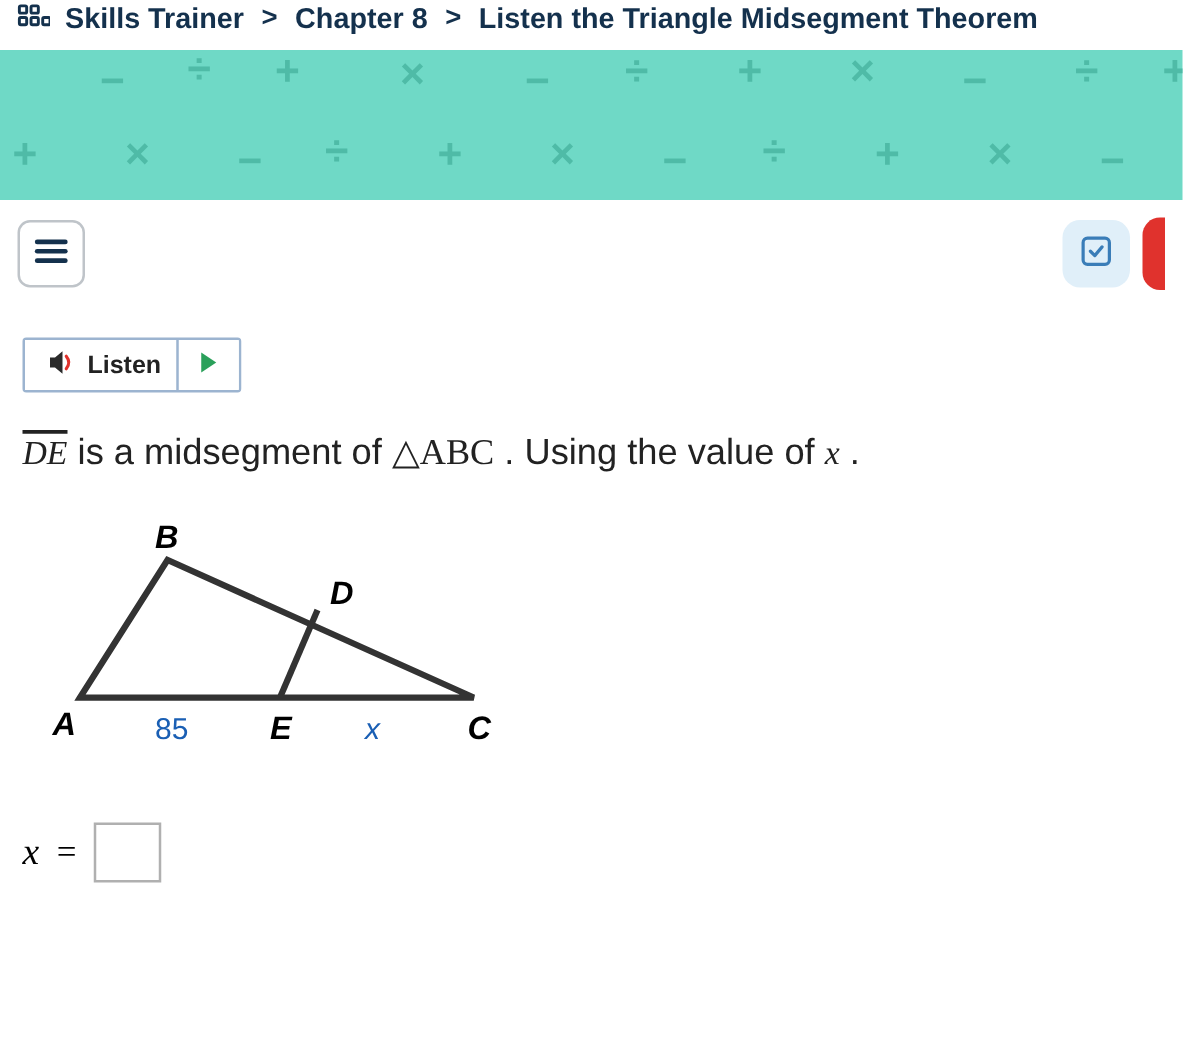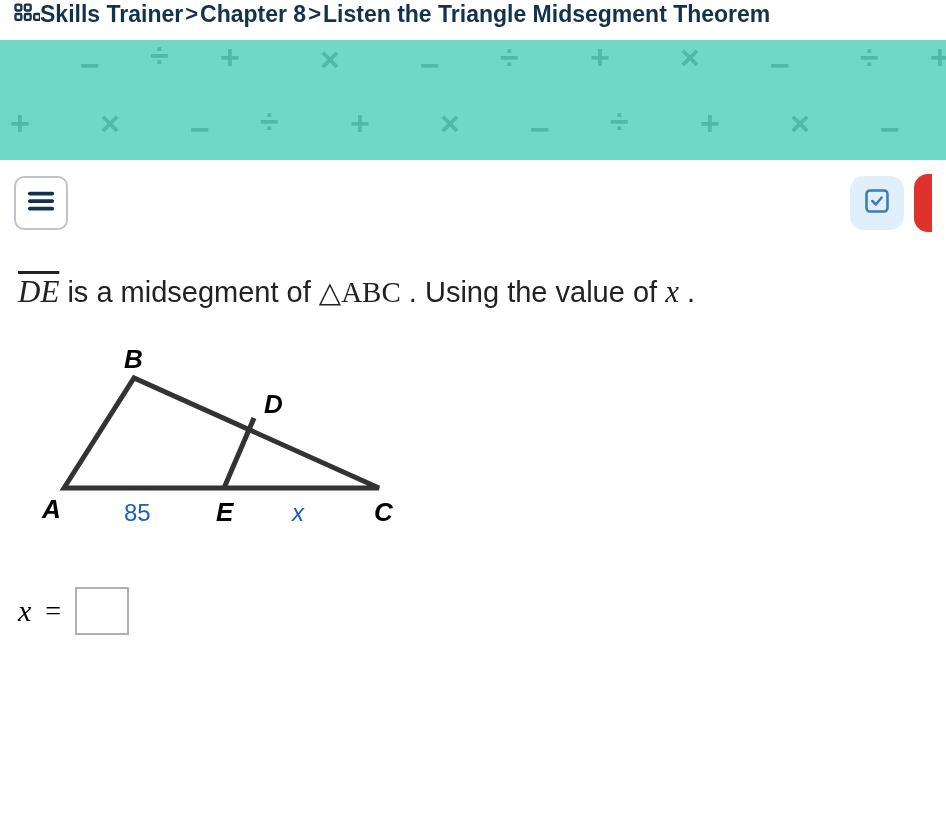--- a/index.html
+++ b/index.html
@@ -7,21 +7,21 @@
       width: 946px;
       height: 836px;
       font-family: -apple-system, BlinkMacSystemFont, 'Segoe UI', Arial, sans-serif;
       background: #fff;
       overflow: hidden;
     }
     .breadcrumb-bar {
       display: flex;
       align-items: center;
       padding: 0 12px 12px 12px;
-      gap: 0;
+      gap: 12px;
     }
     .breadcrumb-icon {
       width: 28px;
       height: 28px;
       display: flex;
       align-items: center;
       justify-content: center;
     }
     .breadcrumb-item {
       font-size: 23px;
@@ -122,21 +122,21 @@
     }
     .question-text {
       font-size: 29px;
       color: #222;
       margin-bottom: 30px;
       line-height: 1.4;
     }
     .math-var {
       font-family: 'Times New Roman', serif;
       font-style: italic;
-      font-size: 31px;
+      font-size: 27px;
     }
     .seg-overline {
       text-decoration: overline;
       text-decoration-thickness: 3px;
     }
     .triangle-sym {
       font-family: 'Times New Roman', serif;
       font-size: 29px;
       text-align: center;
     }
@@ -249,20 +249,38 @@
           <rect x="3" y="3" width="18" height="18" rx="3"></rect>
           <path d="M8 12l3 3 5-6" stroke-linecap="round" stroke-linejoin="round"></path>
         </svg>
       </span>
     </div>
     <div class="red-edge"></div>
   </div>
 </div>
 
 <div class="content">
+  <div class="listen-group">
+    <div class="listen-btn">
+      <span>
+        <svg width="24" height="22" viewBox="0 0 24 22">
+          <path d="M2 7 L6 7 L12 2 L12 20 L6 15 L2 15 Z" fill="#2a2a2a"></path>
+          <path d="M15 6 Q19 11 15 16" fill="none" stroke="#e0322d" stroke-width="2.5" stroke-linecap="round"></path>
+        </svg>
+      </span>
+      <span class="listen-label">Listen</span>
+    </div>
+    <div class="listen-play">
+      <span>
+        <svg width="16" height="18" viewBox="0 0 16 18">
+            <path d="M2 1 L14 9 L2 17 Z" fill="#2aa05a"></path>
+          </svg>
+      </span>
+    </div>
+  </div>
 
   <div class="question-text">
     <span class="math-var seg-overline">DE</span><span> is a midsegment of </span><span class="triangle-sym">△ABC</span><span> . Using the value of </span><span class="math-var">x</span><span> .</span>
   </div>
 
   <div class="diagram">
     <svg width="400" height="190" viewBox="0 0 400 190">
       <polygon points="40,145 110,35 355,145" fill="none" stroke="#333" stroke-width="5"></polygon>
       <line x1="200" y1="145" x2="230" y2="75" stroke="#333" stroke-width="5"></line>
       <text x="100" y="25" class="diagram-label">B</text>

